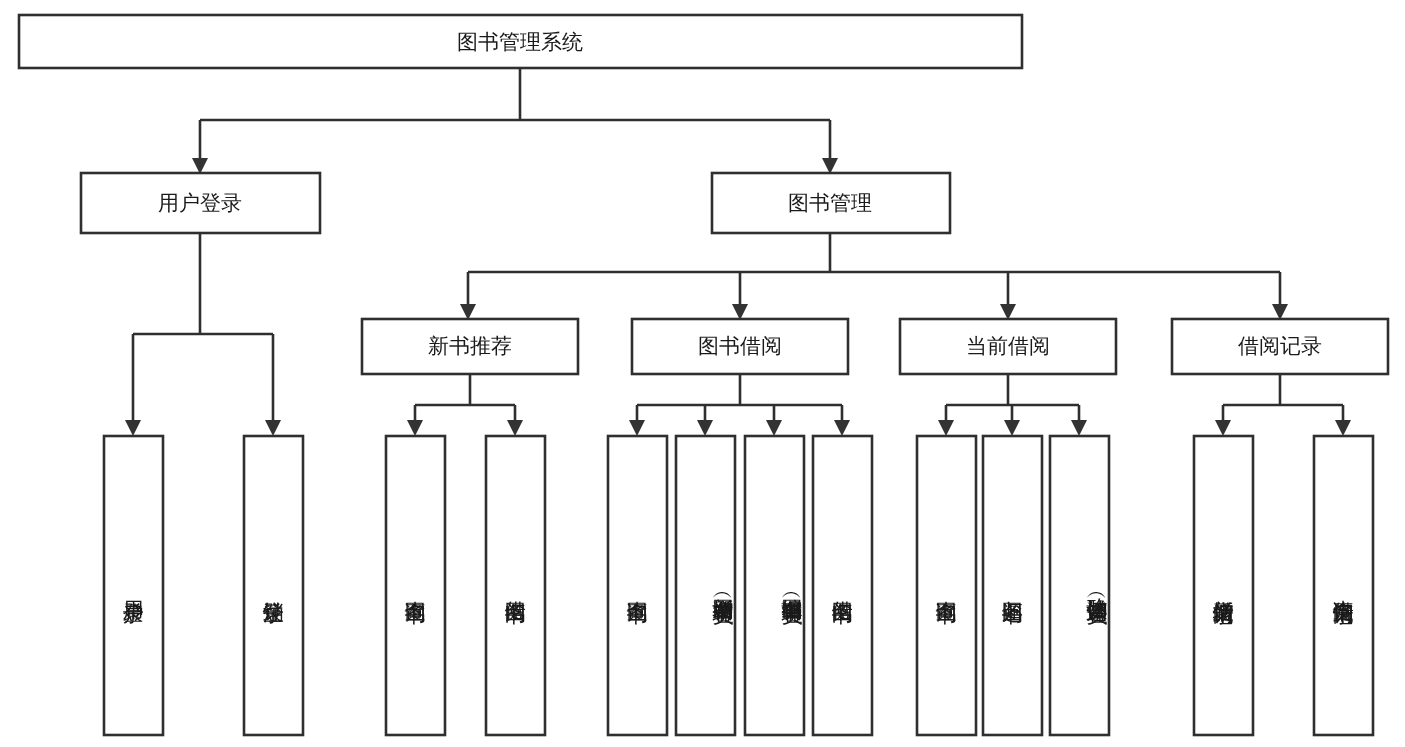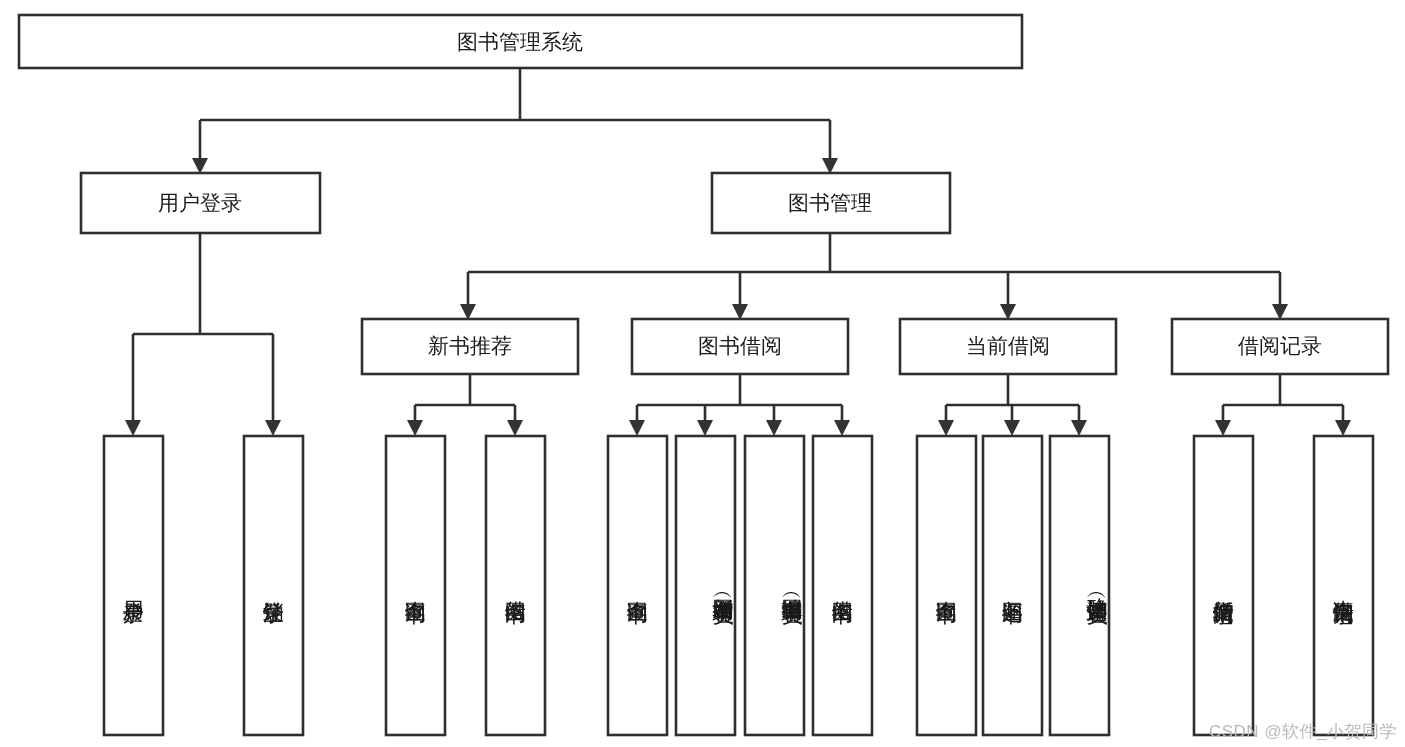--- a/index.html
+++ b/index.html
@@ -181,14 +181,13 @@
   <div class="node-label-v" style="left:745px; top:436px; width:59px; height:299px; align-items:flex-start;">编辑图书（管理员）</div>
   <div class="node-label-v" style="left:813px; top:436px; width:59px; height:299px;">借阅图书</div>
 
   <div class="node-label-v" style="left:917px; top:436px; width:59px; height:299px;">查询图书</div>
   <div class="node-label-v" style="left:983px; top:436px; width:59px; height:299px;">归还图书</div>
   <div class="node-label-v" style="left:1050px; top:436px; width:59px; height:299px; align-items:flex-start;">确认归还（管理员）</div>
 
   <div class="node-label-v" style="left:1194px; top:436px; width:59px; height:299px;">新增借阅记录</div>
   <div class="node-label-v" style="left:1314px; top:436px; width:59px; height:299px;">查询借阅记录</div>
 
-  <div class="watermark">CSDN @软件_小贺同学</div>
 </div>
 
 </body></html>

